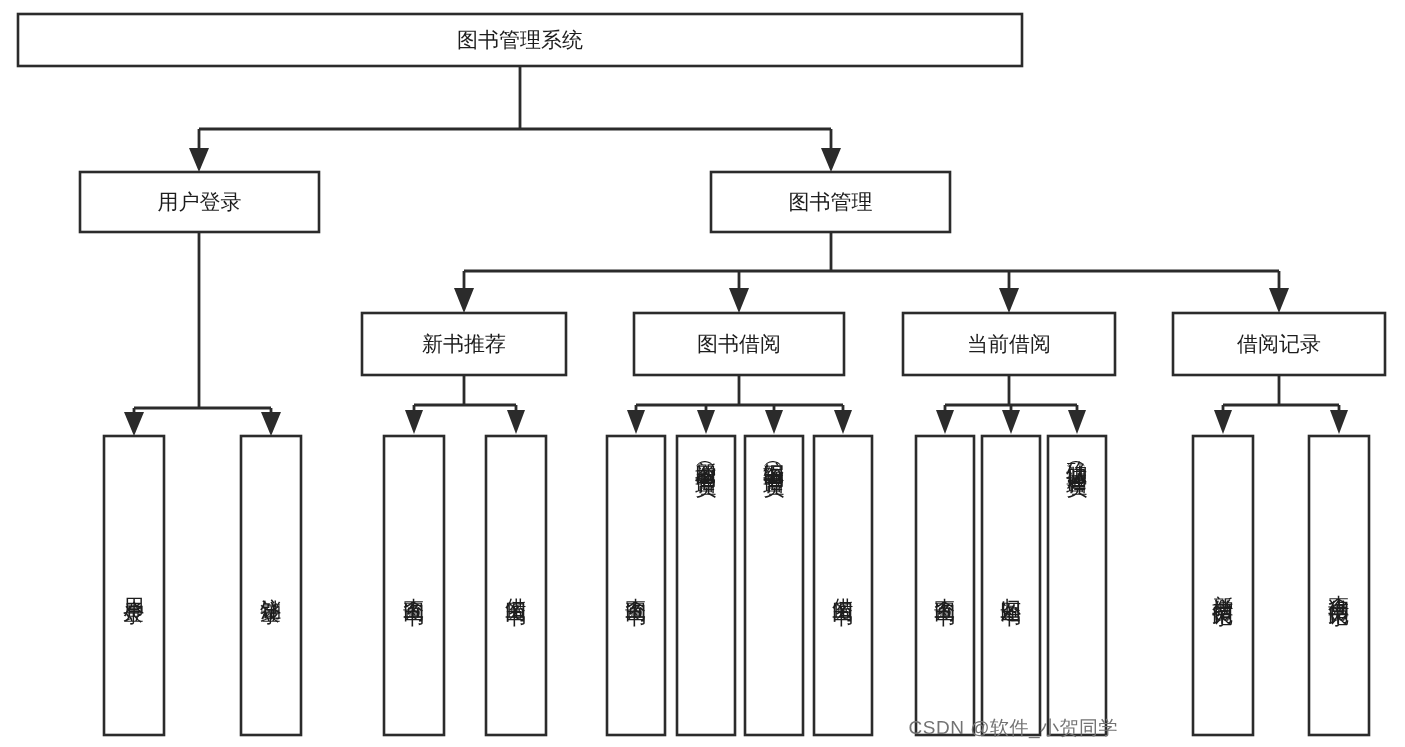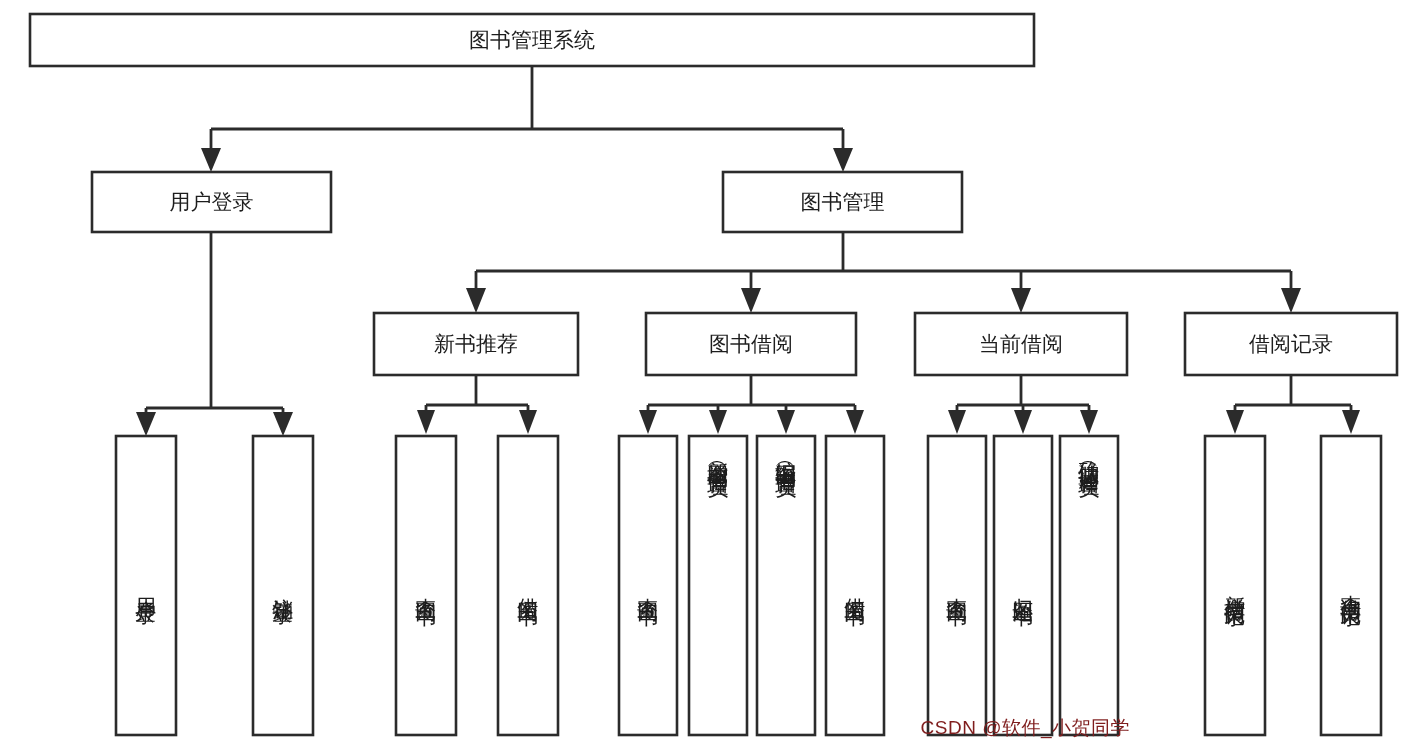--- a/index.html
+++ b/index.html
@@ -9,21 +9,21 @@
   }
   body {
     width: 1405px;
     height: 747px;
     font-family: "Liberation Sans", "DejaVu Sans", sans-serif;
     overflow: hidden;
     position: relative;
   }
   #diagram-root {
     position: absolute;
-    left: 12px;
+    left: 0;
     top: 0;
     width: 1128px;
     height: 747px;
   }
   svg.flow {
     display: block;
     width: 1405px;
     height: 747px;
   }
   .node-box {
@@ -64,21 +64,21 @@
     letter-spacing: 2.5px;
     color: #1d1d1d;
     white-space: nowrap;
   }
   .watermark {
     position: absolute;
     right: 10px;
     bottom: 6px;
     font-family: "Liberation Sans", "DejaVu Sans", sans-serif;
     font-size: 19px;
-    color: #7f1d1d;
+    color: #737373;
     letter-spacing: 0.5px;
     white-space: nowrap;
   }
 </style>
 </head>
 <body>
 
 <div id="diagram-root">
 
   <svg class="flow" viewBox="0 0 1405 747" xmlns="http://www.w3.org/2000/svg">

